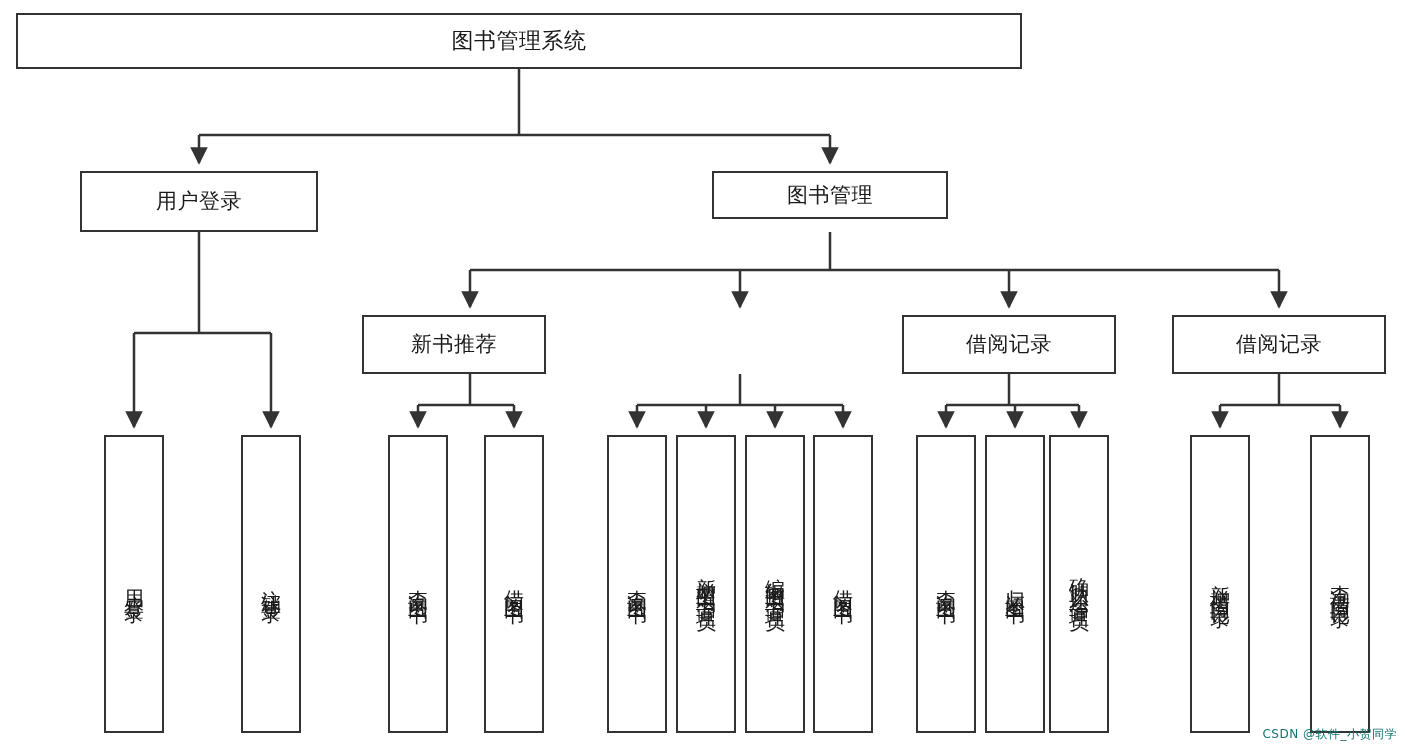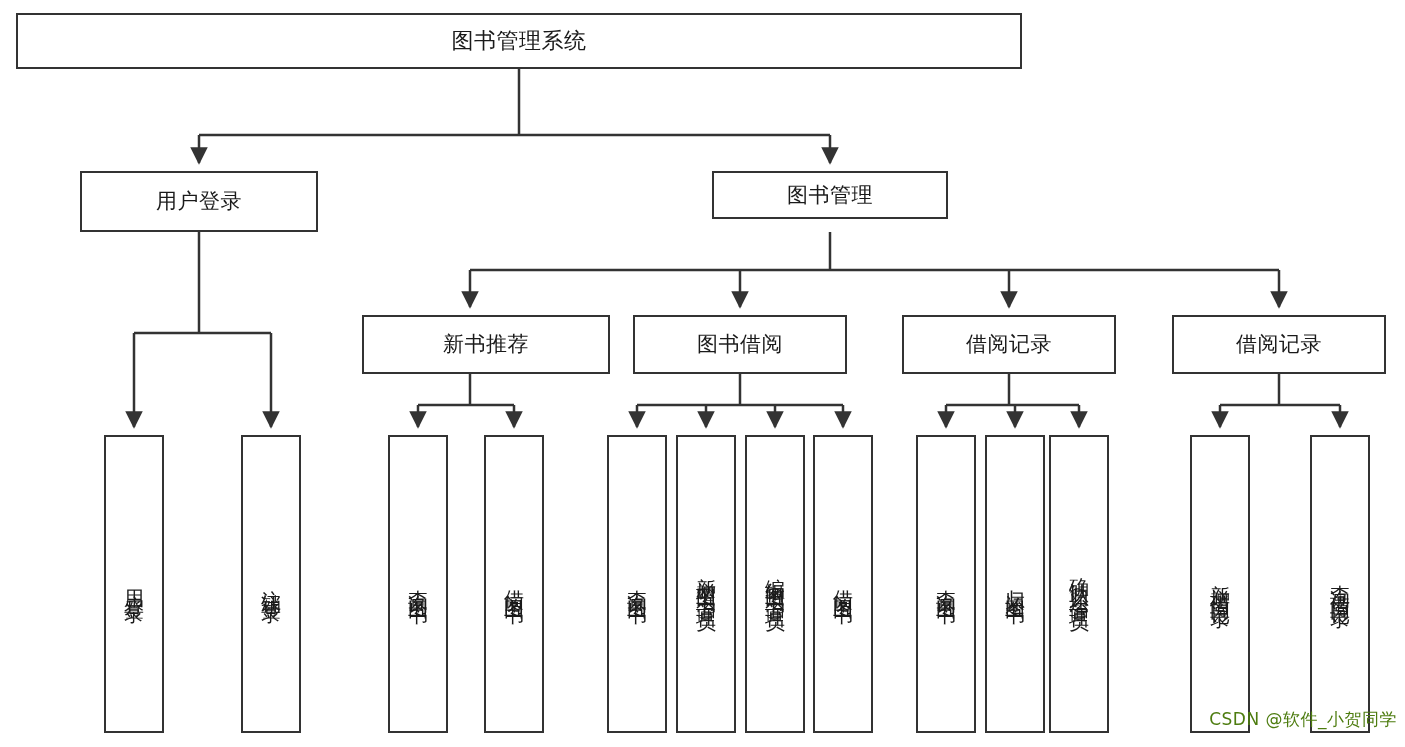--- a/index.html
+++ b/index.html
@@ -60,23 +60,23 @@
     writing-mode: vertical-rl;
     text-orientation: upright;
     font-size: 20px;
     line-height: 1.05;
     letter-spacing: 5px;
     white-space: nowrap;
   }
   #watermark {
     position: absolute;
     right: 8px;
-    bottom: 16px;
-    font-size: 17px;
-    color: #4d7c0f;
+    bottom: 4px;
+    font-size: 12px;
+    color: #0f766e;
     letter-spacing: 0.5px;
     white-space: nowrap;
     user-select: none;
   }
 </style>
 </head>
 <body>
 
 <div id="canvas">
 
@@ -134,25 +134,22 @@
     <span class="label">图书管理系统</span>
   </div>
 
   <div class="node h" style="left:80px; top:171px; width:238px; height:61px;">
     <span class="label">用户登录</span>
   </div>
   <div class="node h" style="left:712px; top:171px; width:236px; height:48px;">
     <span class="label">图书管理</span>
   </div>
 
-  <div class="node h" style="left:362px; top:315px; width:248px; height:59px;">
+  <div class="node h" style="left:362px; top:315px; width:184px; height:59px;">
     <span class="label">新书推荐</span>
-  </div>
-  <div class="node h" style="left:633px; top:315px; width:214px; height:59px;">
-    <span class="label">图书借阅</span>
   </div>
   <div class="node h" style="left:902px; top:315px; width:214px; height:59px;">
     <span class="label">借阅记录</span>
   </div>
   <div class="node h" style="left:1172px; top:315px; width:214px; height:59px;">
     <span class="label">借阅记录</span>
   </div>
 
   <div class="node v" style="left:104px; top:435px; width:60px; height:298px;">
     <span class="label">用户登录</span>

